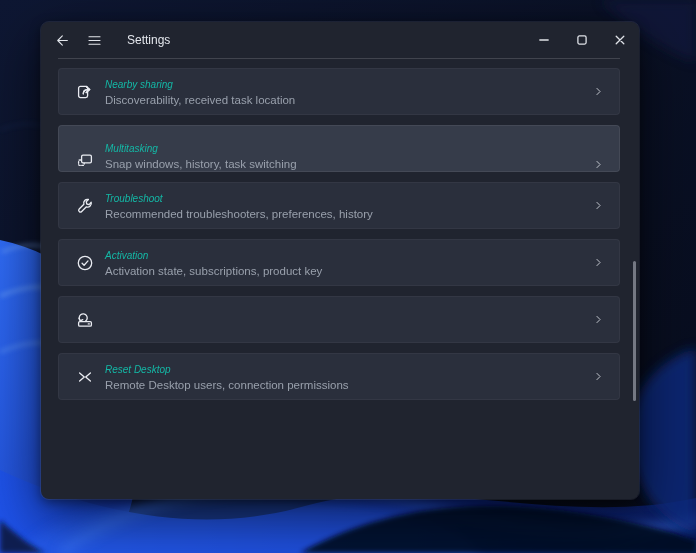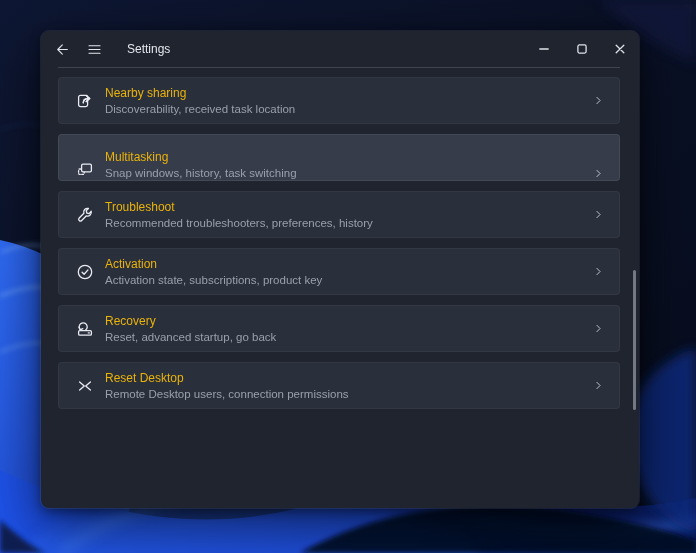--- a/index.html
+++ b/index.html
@@ -1,21 +1,21 @@
 <!DOCTYPE html>
 <html><head>
 <meta charset="utf-8">
 <style>
   html,body{margin:0;padding:0;background:#000;}
   .stage{position:relative;width:696px;height:553px;overflow:hidden;
          font-family:"Liberation Sans",sans-serif;-webkit-font-smoothing:antialiased;}
   .wallpaper{position:absolute;inset:0;display:block;}
 
   
-  .window{position:absolute;left:41px;top:31px;width:598px;height:477px;
+  .window{position:absolute;left:41px;top:22px;width:598px;height:477px;
           background:#20242f;border-radius:8px;overflow:hidden;
           box-shadow:0 18px 55px rgba(0,0,0,.6),0 3px 12px rgba(0,0,0,.45);
           outline:1px solid rgba(120,130,150,.18);}
   .titlebar{height:36px;display:flex;align-items:center;justify-content:space-between;}
   .tb-left{display:flex;align-items:center;padding-left:8px;}
   .tb-btn{width:26px;height:26px;margin-right:6px;display:flex;align-items:center;justify-content:center;
           background:transparent;border:none;color:#e3e6ec;padding:0;cursor:default;}
   .tb-title{margin-left:14px;font-size:12px;color:#e3e6ec;}
   .tb-right{display:flex;height:36px;}
   .cap-btn{width:38px;height:36px;display:flex;align-items:center;justify-content:center;
@@ -35,21 +35,21 @@
         border:1px solid rgba(255,255,255,.045);box-sizing:border-box;
         --bg:#2a2f3c;}
   .card.hover{background:#363c4a;--bg:#363c4a;border-color:rgba(255,255,255,.07);align-items:flex-end;}
   .icon{width:20px;height:20px;margin:0 10px 0 16px;color:#e9ebf1;flex:0 0 auto;}
   .icon svg{display:block;width:20px;height:20px;}
   .icon svg *{stroke:currentColor;fill:none;stroke-width:1.3;
               stroke-linecap:round;stroke-linejoin:round;}
   .icon svg .halo{stroke:var(--bg);stroke-width:3.6;}
   .icon svg .occl{fill:var(--bg);}
   .texts{display:flex;flex-direction:column;gap:2px;min-width:0;}
-  .label{font-size:12px;color:#eab308;line-height:15px;}
+  .label{font-size:10px;color:#14b8a6;line-height:15px;font-style:italic;}
   .desc{font-size:11.5px;color:#99a0ac;line-height:13px;}
   .chev{margin-left:auto;margin-right:14px;color:#c4c8d0;flex:0 0 auto;}
   .chev svg{display:block;width:13px;height:13px;}
   .chev path{stroke:currentColor;fill:none;stroke-width:1.5;
              stroke-linecap:round;stroke-linejoin:round;}
 
   .scrollbar{position:absolute;right:3px;top:239px;width:3px;height:140px;
              border-radius:2px;background:rgba(220,225,235,.45);}
 </style>
 </head>
@@ -221,24 +221,20 @@
 
   <div class="card">
     <span class="icon">
               <svg viewBox="0 0 20 20">
                 <rect x="3.6" y="11.6" width="12.8" height="4.6" rx="1.2"></rect>
                 <path d="M13.3 13.9h1"></path>
                 <path d="M5.3 10.6a4 4 0 1 1 5.3.5"></path>
                 <path d="M3.9 8.3l1.3 2.5 2.6-1.1"></path>
               </svg>
             </span>
-    <span class="texts">
-      <span class="label">Recovery</span>
-      <span class="desc">Reset, advanced startup, go back</span>
-    </span>
     <span class="chev">
       <svg viewBox="0 0 20 20">
                 <path d="M7.6 5.2 L12.4 10 l-4.8 4.8"></path>
               </svg>
     </span>
   </div>
 
 
   <div class="card">
     <span class="icon">

